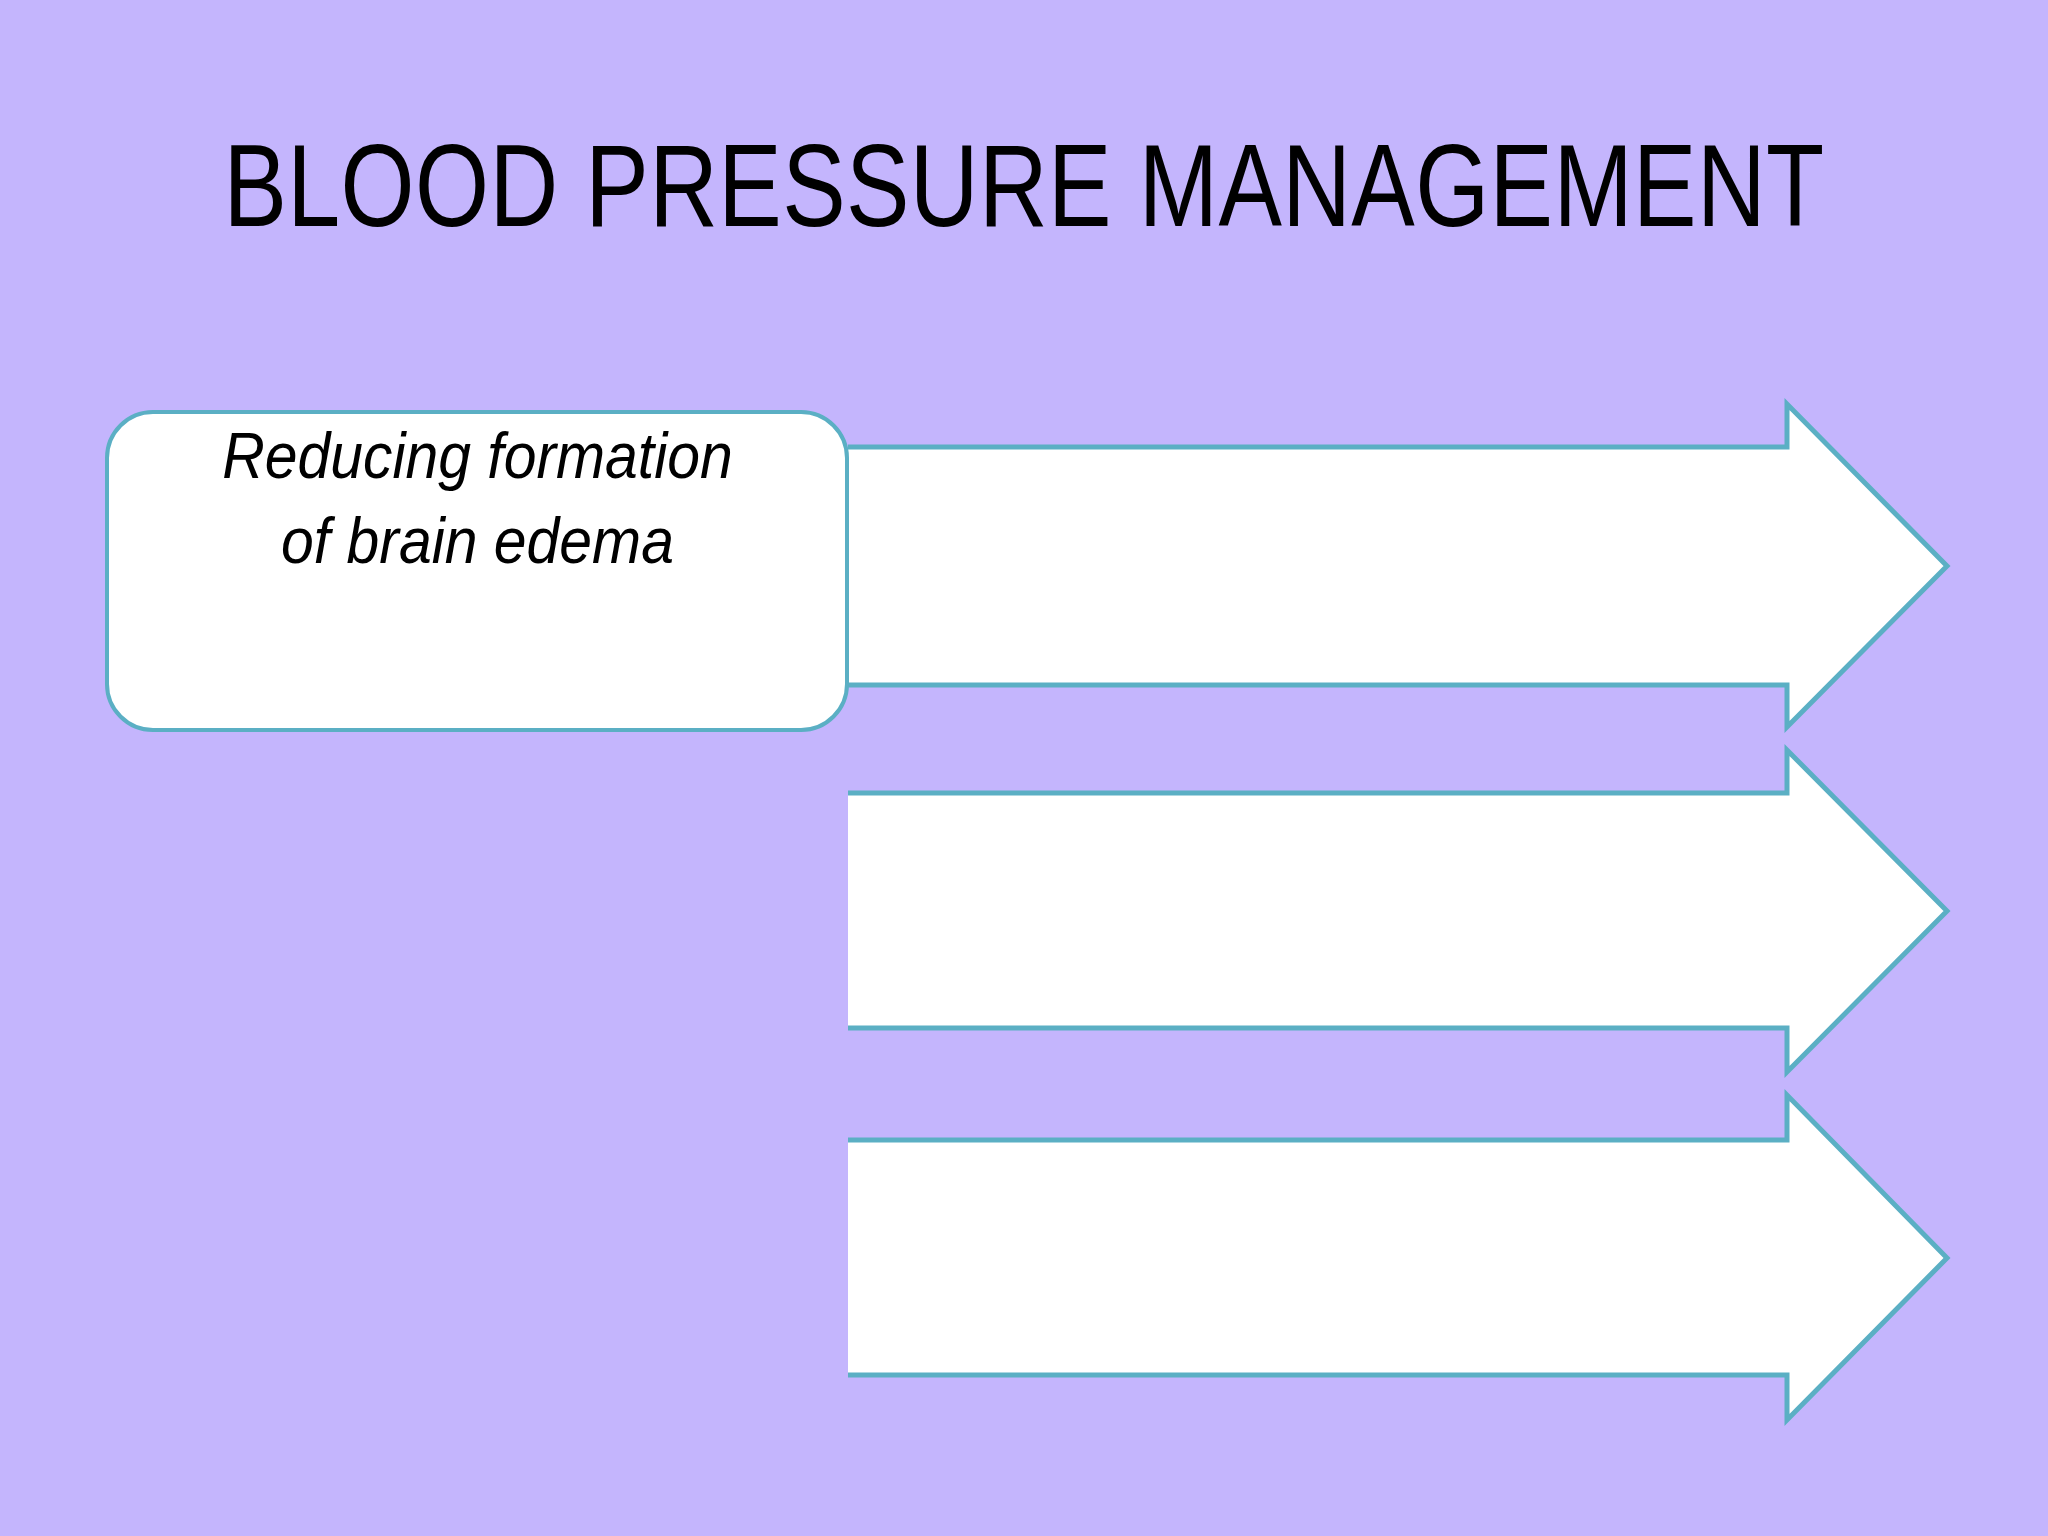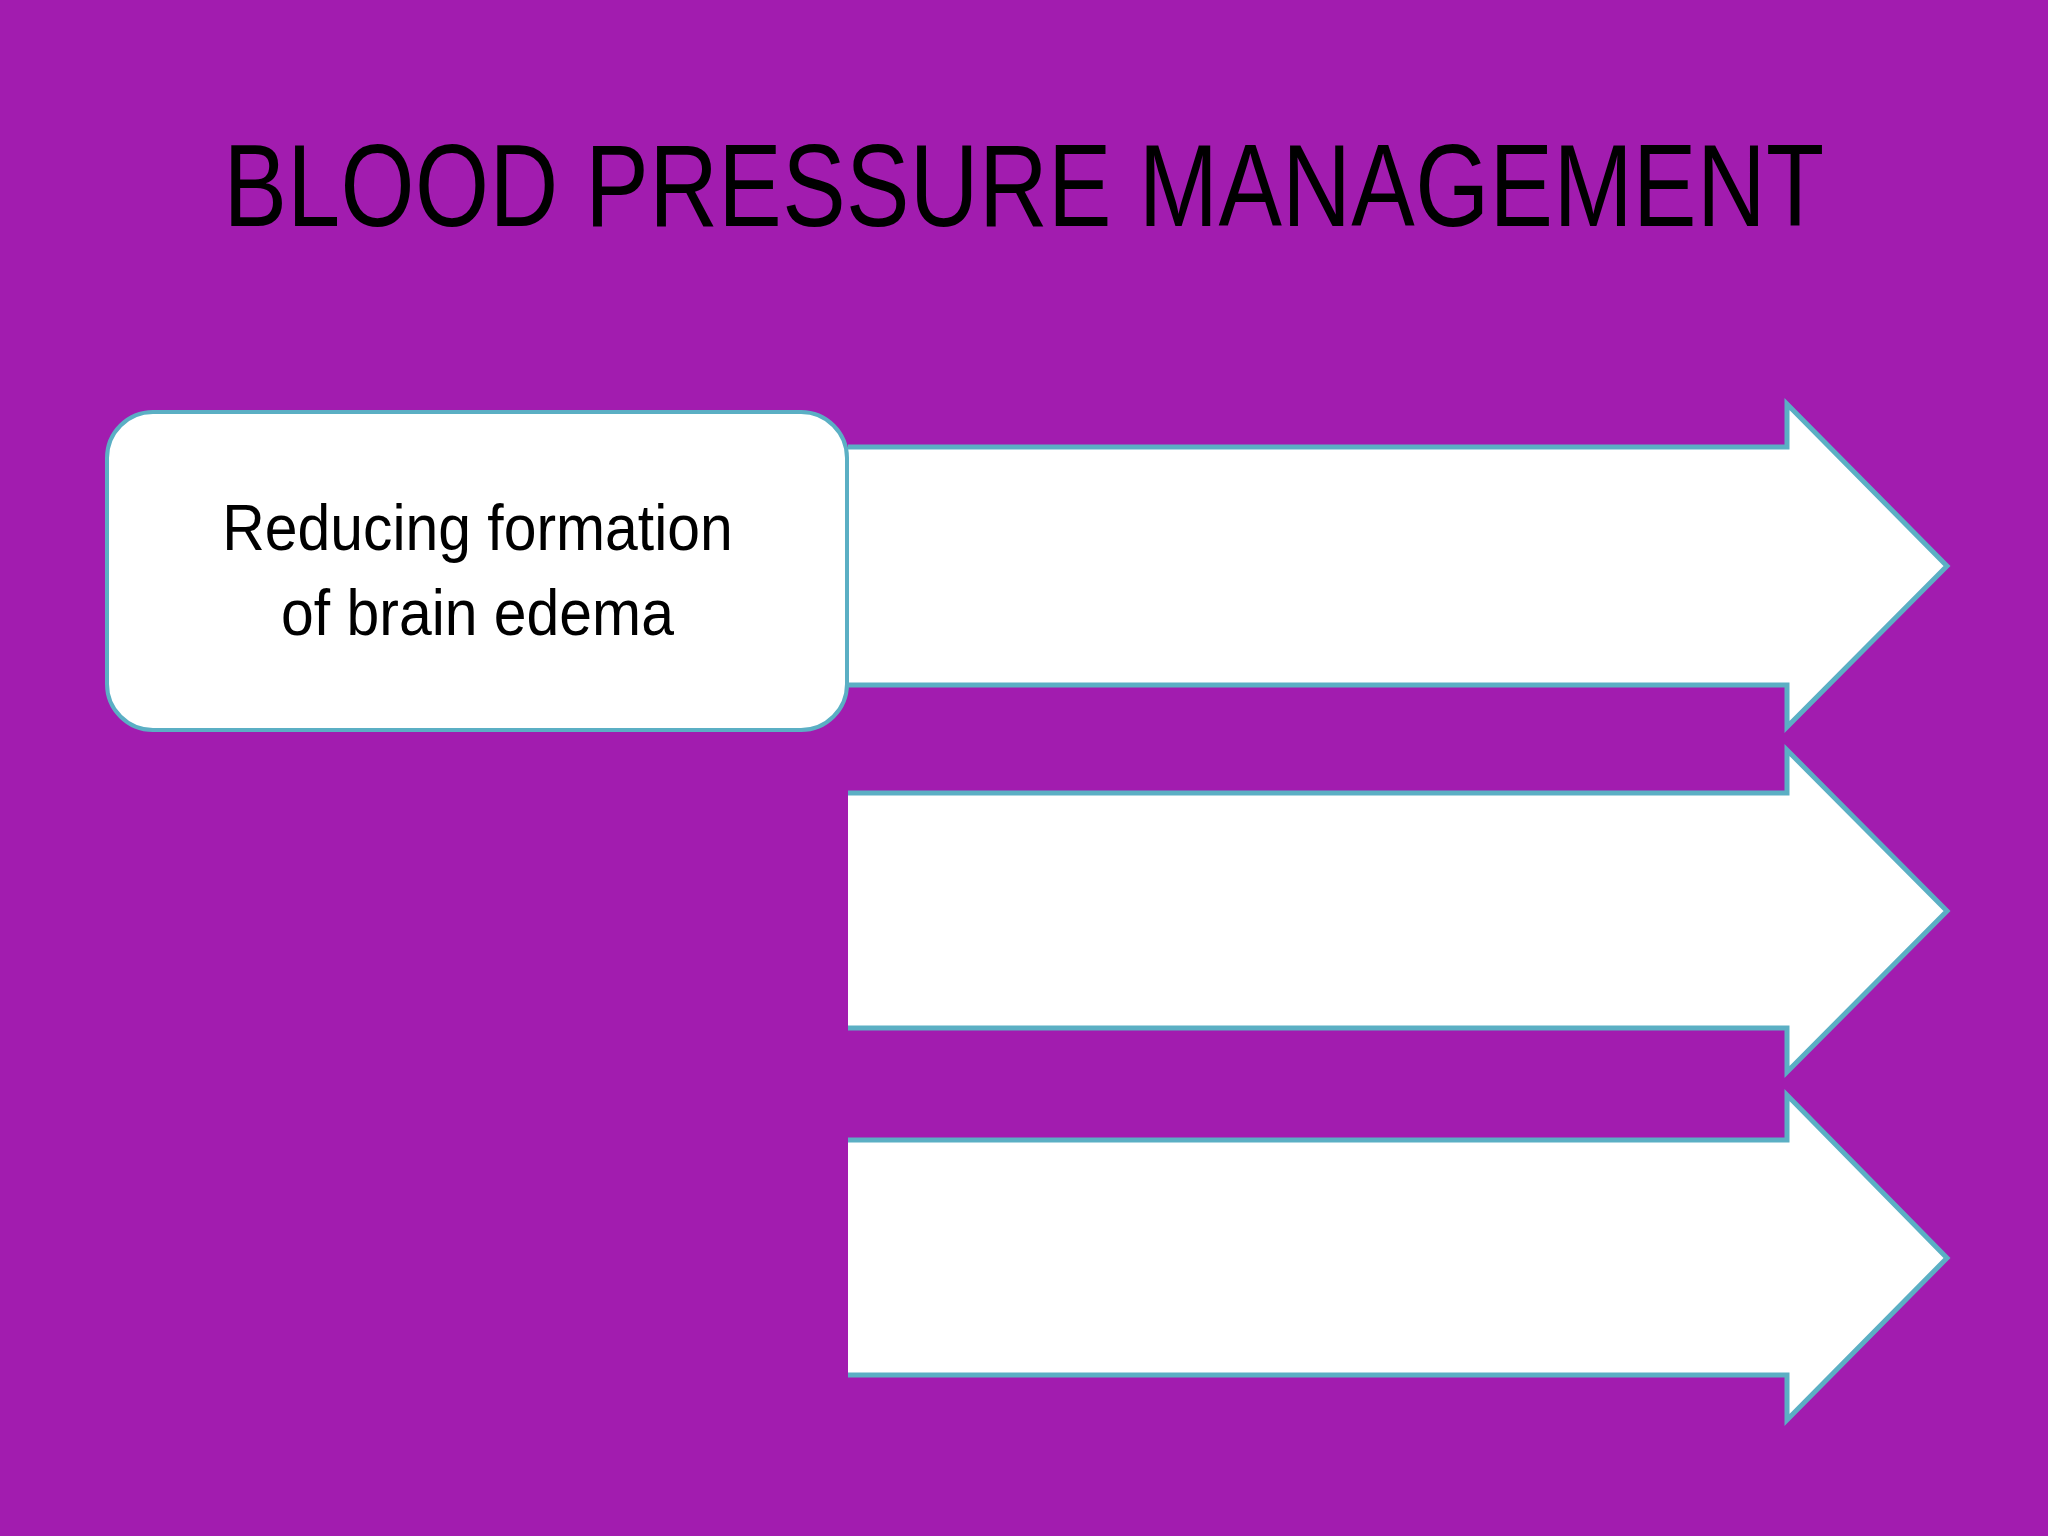--- a/index.html
+++ b/index.html
@@ -11,21 +11,21 @@
     width: 2048px;
     height: 1536px;
     overflow: hidden;
     font-family: "Liberation Sans", "DejaVu Sans", sans-serif;
   }
 
   #slide {
     position: relative;
     width: 2048px;
     height: 1536px;
-    background: #a21caf;
+    background: #c4b5fd;
   }
 
   
   #slide-title {
     position: absolute;
     left: 0;
     top: 44px;
     width: 2048px;
     text-align: center;
     color: #000000;
@@ -58,24 +58,25 @@
   }
 
   
   .chevron-box {
     position: absolute;
     box-sizing: border-box;
     background: #ffffff;
     border: 4px solid #5BAFC4;
     border-radius: 48px;
     display: flex;
-    align-items: center;
+    align-items: flex-start;
     justify-content: center;
     text-align: center;
     color: #000000;
+    font-style: italic;
   }
 
   .chevron-box .box-text {
     display: block;
     font-family: "Liberation Sans Narrow", "Liberation Sans", "DejaVu Sans", sans-serif;
     font-size: 64px;
     font-weight: 400;
     line-height: 1.33;
     color: #000000;
     padding: 0 18px;

